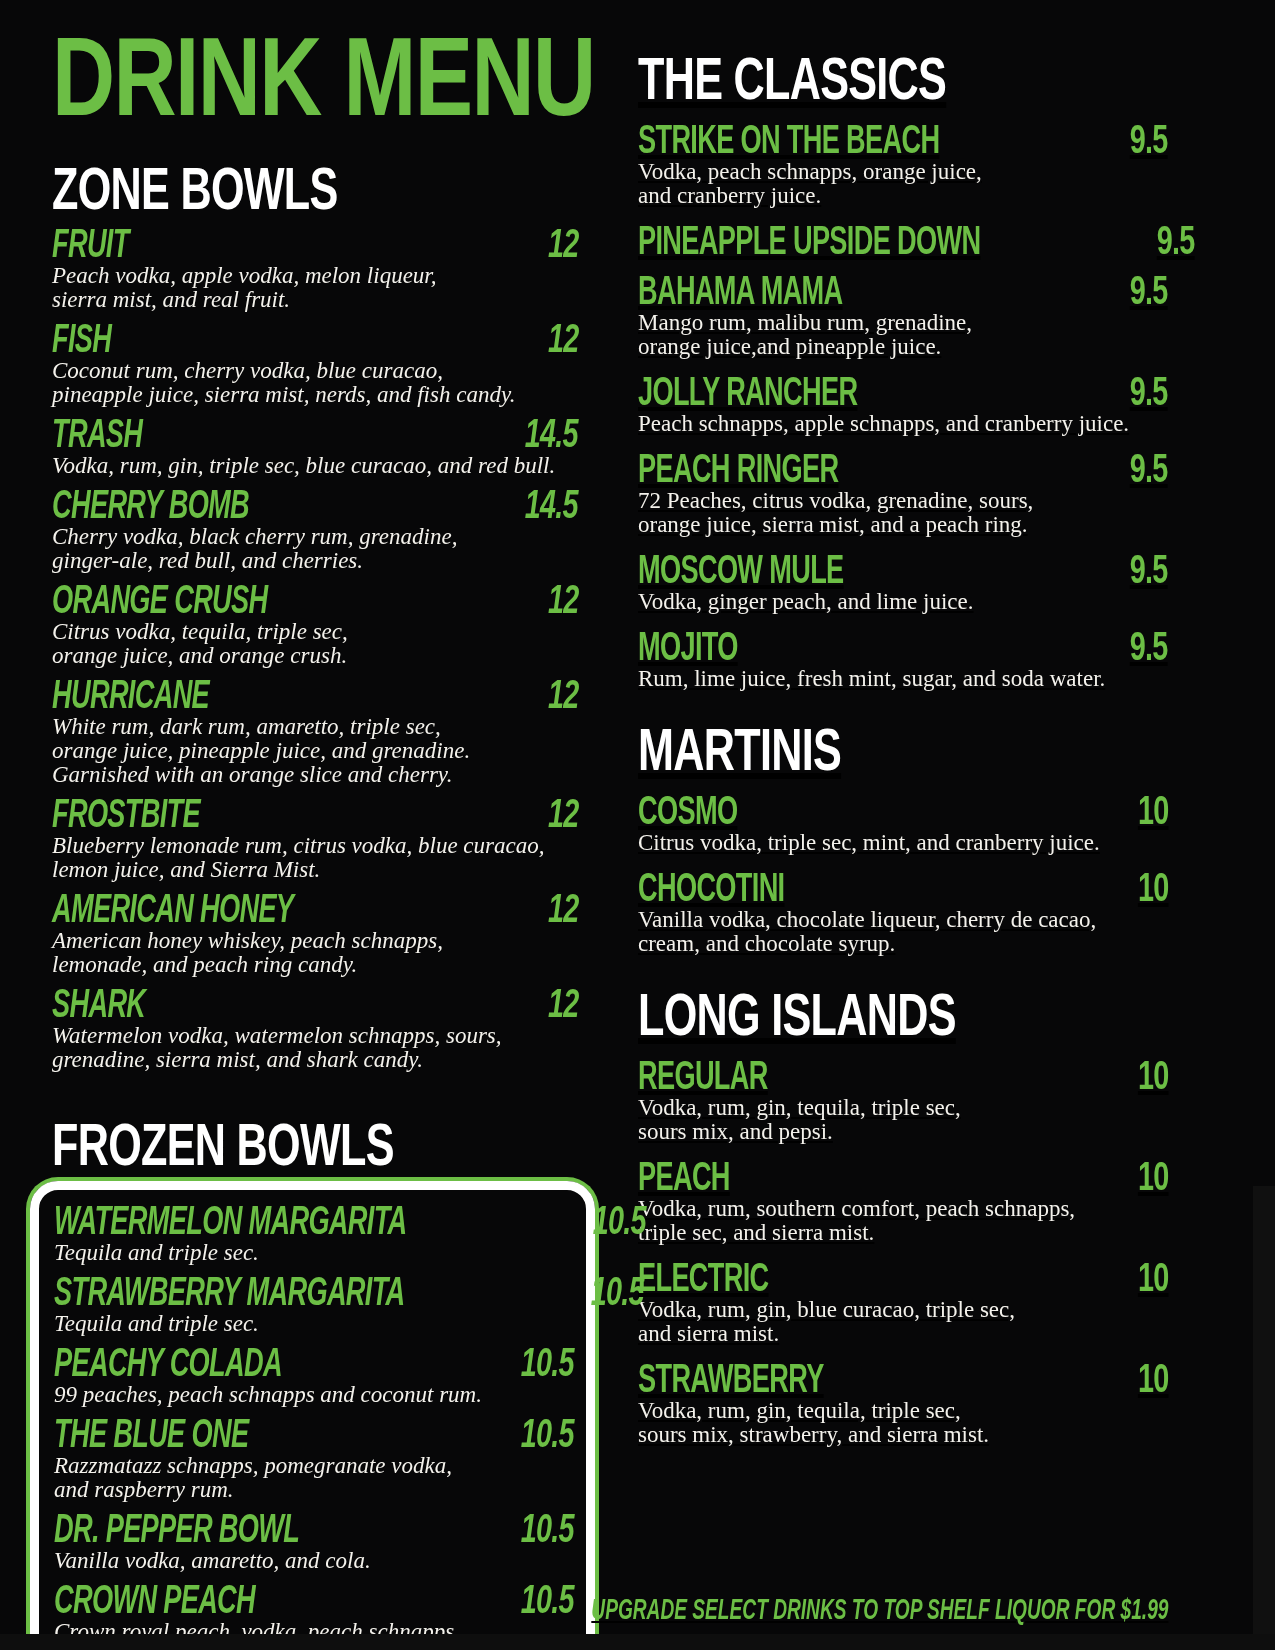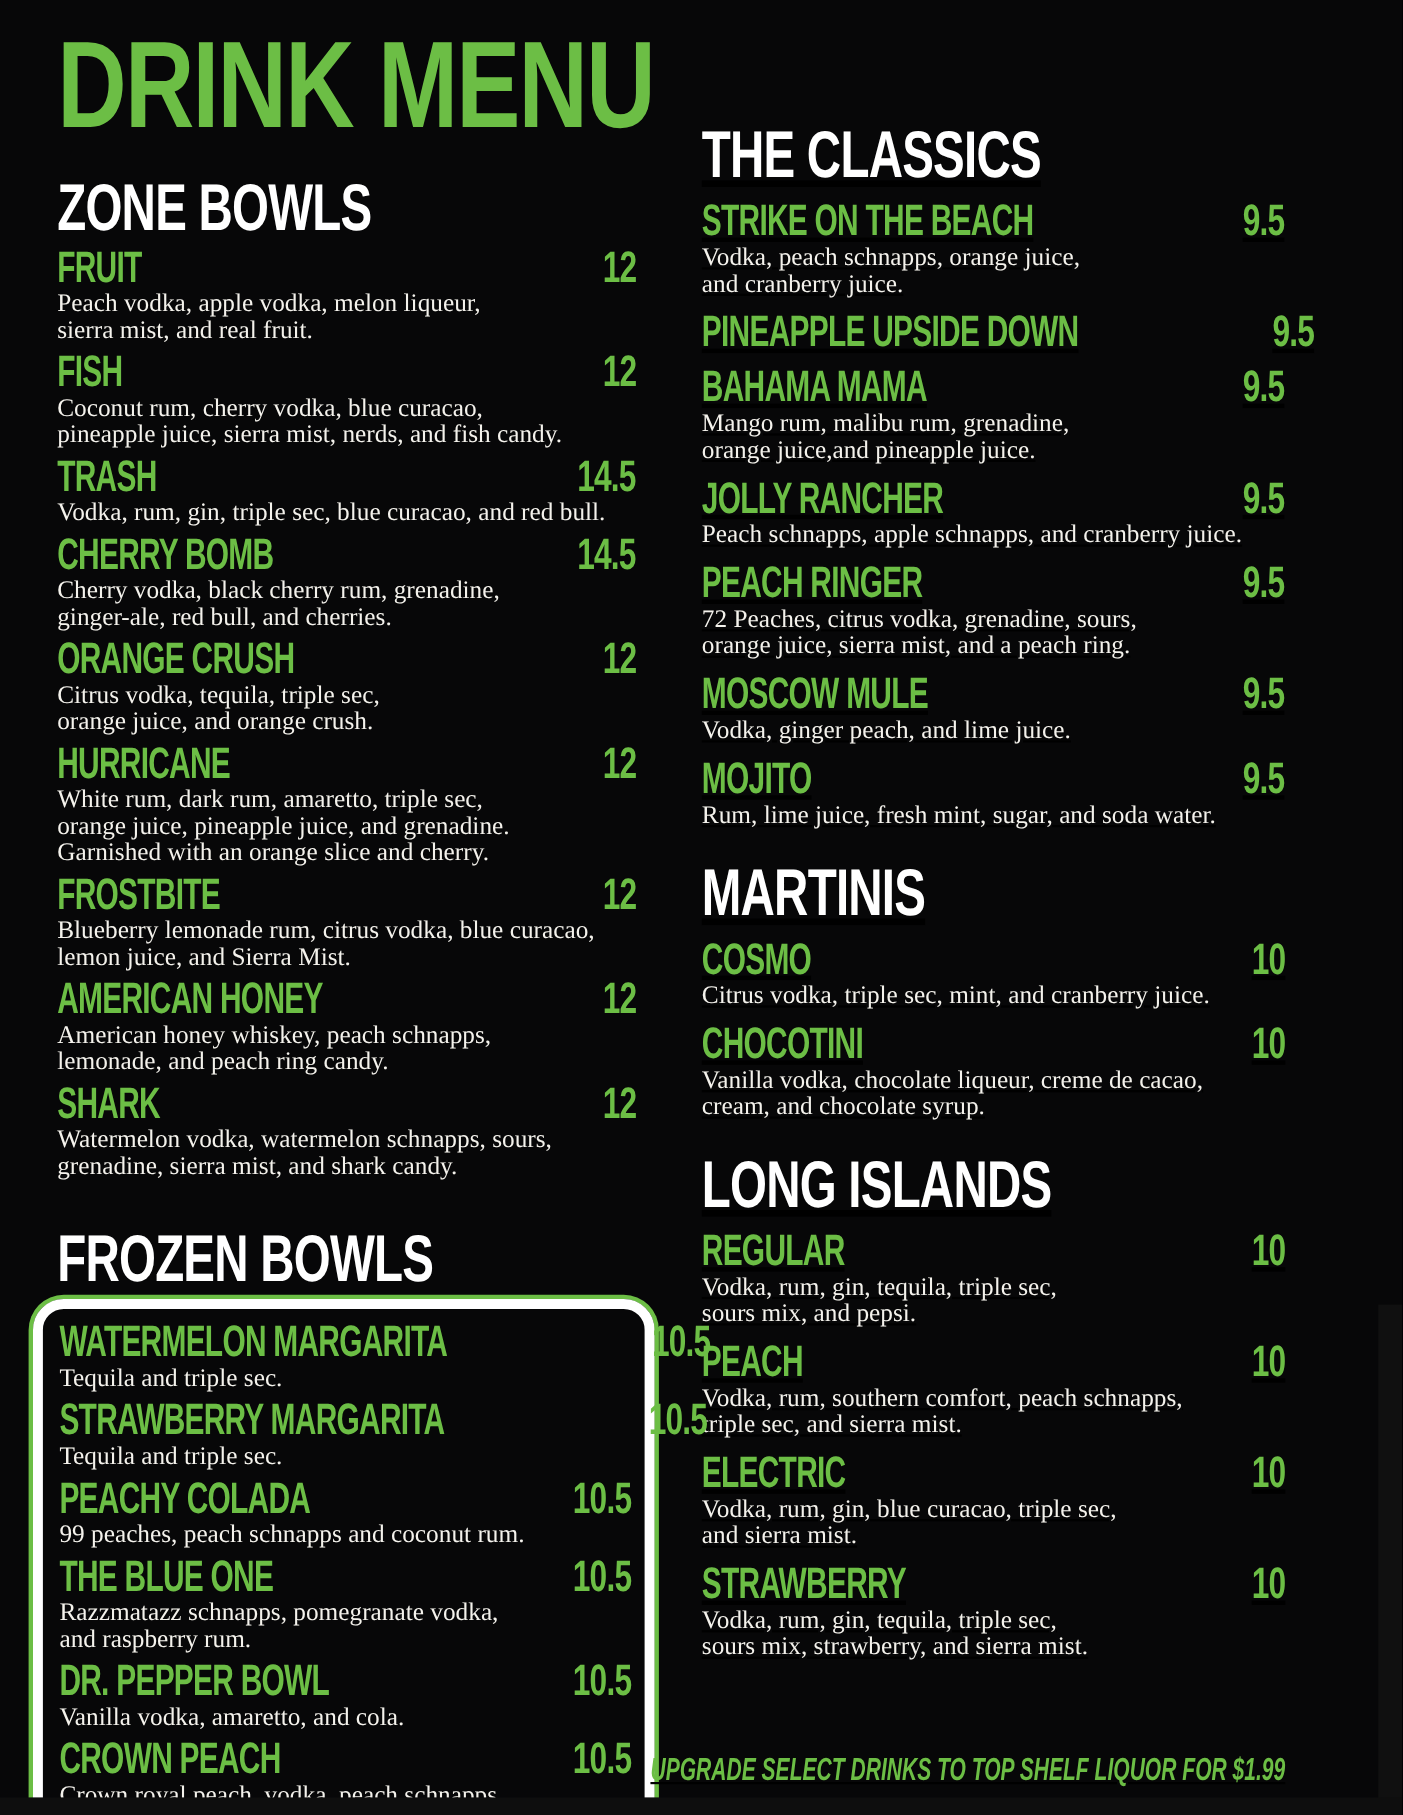--- a/index.html
+++ b/index.html
@@ -8,21 +8,21 @@
     --white:#ffffff;
     --desc:#f4f2ec;
   }
   *{margin:0;padding:0;box-sizing:border-box;}
   html,body{background:#000;}
   body{width:1275px;height:1650px;font-family:"Liberation Sans",sans-serif;}
   .page{position:relative;width:1275px;height:1650px;background:var(--bg);overflow:hidden;}
   .columns{display:flex;height:1650px;}
   .col{display:flex;flex-direction:column;}
   .col-left{width:526px;margin-left:52px;padding-top:24px;gap:20px;}
-  .col-right{width:530px;margin-left:60px;padding-top:112px;height:100%;text-decoration:underline;}
+  .col-right{width:530px;margin-left:60px;padding-top:50px;height:100%;text-decoration:underline;}
   
   .title{
     color:var(--green);font-weight:700;font-size:112px;line-height:.95;
     transform:scaleX(.78);transform-origin:0 50%;white-space:nowrap;letter-spacing:-2px;
   }
   h2.section-title{
     color:var(--white);font-weight:700;font-size:60px;line-height:.95;
     transform:scaleX(.72);transform-origin:0 50%;white-space:nowrap;letter-spacing:-1px;
     margin-bottom:10px;
   }
@@ -34,21 +34,21 @@
   .name,.price{
     color:var(--green);font-weight:700;font-size:40px;line-height:36px;
     display:inline-block;white-space:nowrap;letter-spacing:-1px;
   }
   .name{transform:scaleX(.68);transform-origin:0 50%;}
   .price{transform:scaleX(.72);transform-origin:100% 50%;}
   .desc{
     font-family:"Liberation Serif",serif;color:var(--desc);
     font-size:23px;line-height:24px;white-space:pre-line;margin-top:3px;
   }
-  .col-left .item{margin-bottom:8px;}
+  .col-left .item{margin-bottom:8px;font-style:italic;}
   .col-right .item{margin-bottom:14px;}
   .frozen-box{
     width:565px;margin-left:-22px;margin-top:4px;
     border:9px solid #fff;border-radius:28px;
     box-shadow:0 0 0 4px var(--green),0 7px 0 2px var(--green);
     padding:12px 12px 6px 15px;
   }
   .frozen-box .item:last-child{margin-bottom:0;}
   .upgrade{
     margin-top:auto;margin-bottom:26px;align-self:flex-end;
@@ -259,21 +259,21 @@
               <span class="name">COSMO</span>
               <span class="price">10</span>
             </div>
           <p class="desc">Citrus vodka, triple sec, mint, and cranberry juice.</p>
         </div>
         <div class="item">
           <div class="row">
               <span class="name">CHOCOTINI</span>
               <span class="price">10</span>
             </div>
-          <p class="desc">Vanilla vodka, chocolate liqueur, creme de cacao,
+          <p class="desc">Vanilla vodka, chocolate liqueur, cherry de cacao,
 cream, and chocolate syrup.</p>
         </div>
       </section>
 
       <section>
         <h2 class="section-title mt">LONG ISLANDS</h2>
         <div class="item">
           <div class="row">
               <span class="name">REGULAR</span>
               <span class="price">10</span>

